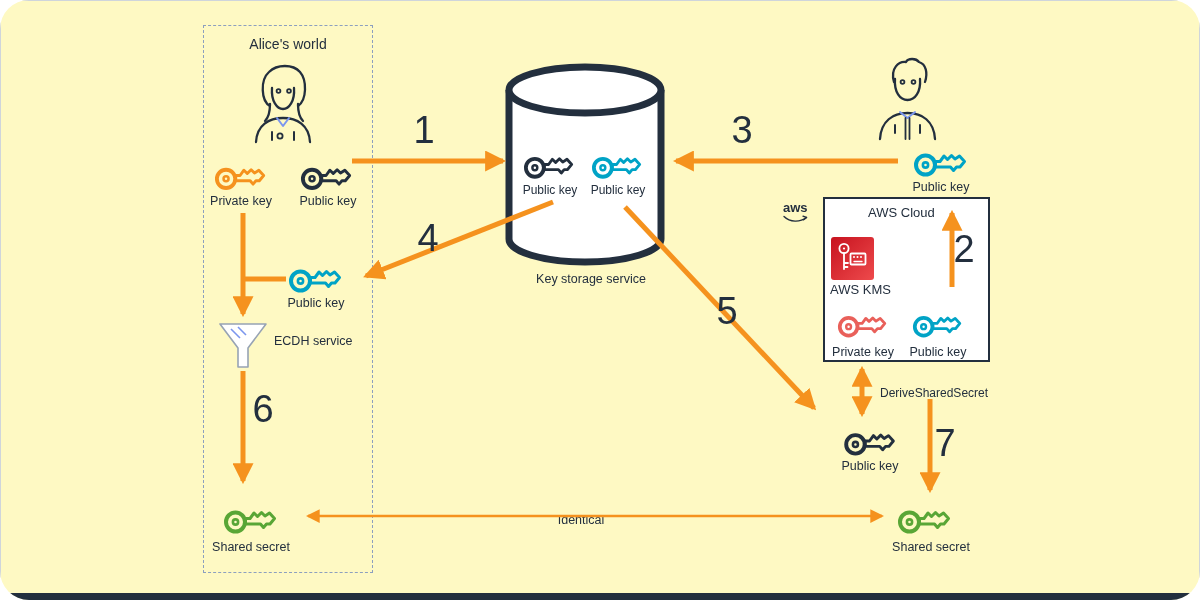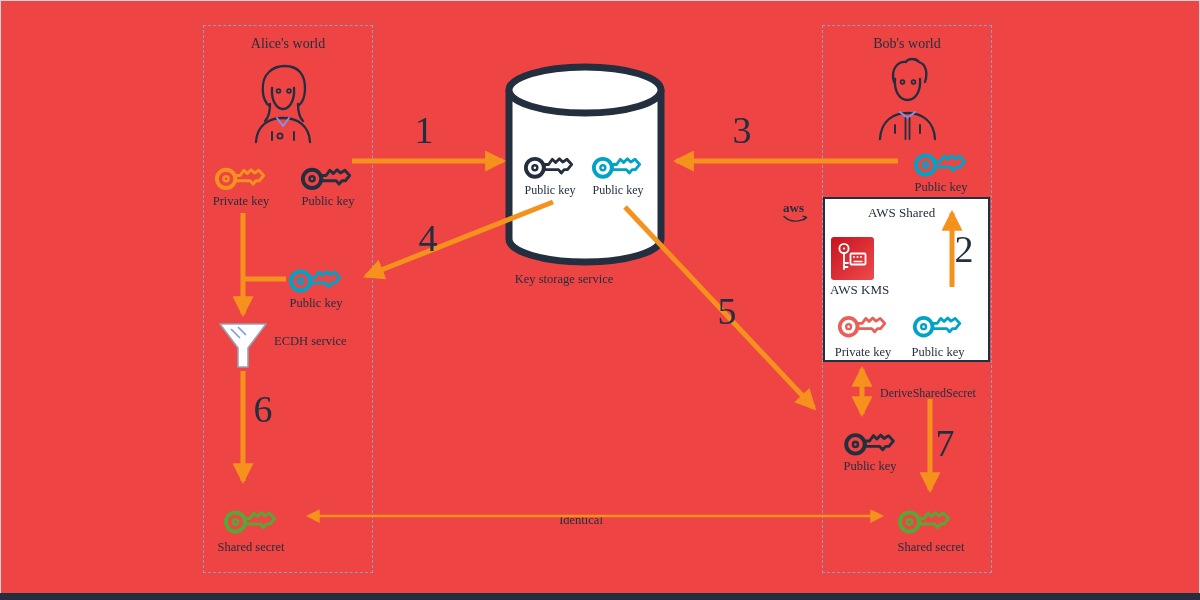--- a/index.html
+++ b/index.html
@@ -1,21 +1,21 @@
 <!DOCTYPE html>
 <html style="--navy: #232F3E; --orange: #F5921E; --teal: #00A3C6; --green: #59A636; --redkey: #E9605A; --dash: #8C9FBF;"><head>
 <meta charset="utf-8">
 <style>
   :root{
     --navy:#232F3E; --orange:#F5921E; --teal:#00A3C6; --green:#59A636;
     --redkey:#E9605A; --dash:#8C9FBF; --accentblue:#7B96EE;
   }
   html,body{margin:0;padding:0;background:#fff;}
-  .canvas{position:relative;width:1200px;height:600px;background:#ef4444;overflow:hidden;
-          font-family:Liberation Serif, serif;color:var(--navy);}
+  .canvas{position:relative;width:1200px;height:600px;background:#fef9c3;overflow:hidden;
+          font-family:Liberation Sans, sans-serif;color:var(--navy);border-radius:29px;}
   .canvas::before{content:"";position:absolute;inset:0 0 6px 0;border:1px solid #cfd5db;pointer-events:none;z-index:8;}
   .bottombar{position:absolute;left:0;right:0;bottom:0;height:7px;background:var(--navy);z-index:9;}
   .dbox{position:absolute;border:1.5px dashed var(--dash);box-sizing:border-box;}
   .box-title{position:absolute;top:10px;left:0;right:0;text-align:center;font-size:14px;color:var(--navy);}
   .awsbox{position:absolute;border:2px solid var(--navy);background:#fff;box-sizing:border-box;}
   .icon{position:absolute;line-height:0;}
   .lbl{position:absolute;font-size:12.5px;color:var(--navy);white-space:nowrap;transform:translateX(-50%);z-index:3;}
   .lbl-left{position:absolute;font-size:12.5px;color:var(--navy);white-space:nowrap;z-index:3;}
   .num{position:absolute;font-size:38px;line-height:1;color:var(--navy);transform:translateX(-50%);z-index:7;}
   .arrows{position:absolute;inset:0;z-index:6;pointer-events:none;}
@@ -29,23 +29,20 @@
   .cloudlabel{position:absolute;font-size:13px;color:var(--navy);white-space:nowrap;z-index:3;}
 </style>
 </head>
 <body>
 
 <div class="canvas">
 
   <div class="dbox" style="left:203px;top:25px;width:170px;height:548px">
     <div class="box-title">Alice's world</div>
   </div>
-  <div class="dbox" style="left:822px;top:25px;width:170px;height:548px">
-    <div class="box-title">Bob's world</div>
-  </div>
 
   <div class="icon" style="left:249px;top:60px">
     <svg width="68" height="84" viewBox="0 0 68 84" fill="none" stroke="var(--navy)" stroke-width="2.3" stroke-linecap="round" stroke-linejoin="round">
       <path d="M21 46 C12 41 11 20 20 12 C28 4 44 4 51 12 C58 20 58 40 49 46"></path>
       <path d="M21 44 C21 52 20 57 16 61"></path>
       <path d="M49 44 C49 52 50 57 54 61"></path>
       <path d="M23 28 C22 41 28 49 34 49 C40 49 46 41 45 28"></path>
       <circle cx="29.5" cy="31" r="1.9" stroke-width="1.8"></circle>
       <circle cx="40" cy="31" r="1.9" stroke-width="1.8"></circle>
       <path d="M7 82 C8 65 20 58 34 58 C48 58 60 65 61 82"></path>
@@ -88,21 +85,21 @@
   </div>
   <div class="icon k-teal" style="left:591px;top:147px;z-index:2">
     <svg class="key" width="53" height="34" viewBox="0 0 56 36" fill="none" stroke="currentColor">
       <circle cx="12.5" cy="22" r="9.5" stroke-width="4"></circle>
         <circle cx="12.5" cy="22" r="2.6" stroke-width="2.6"></circle>
       <path d="M22.5 18.5 H27 L31 13 L34.5 16.5 L38.5 12.5 L42 16 L46.5 13 L51.5 18.5 L47 24 H43.5 L40.5 27.5 L37.5 24 H22.5 Z" stroke-width="3" stroke-linejoin="round"></path>
     </svg>
   </div>
   <div class="lbl" style="left:550px;top:183px;font-size:12px">Public key</div>
   <div class="lbl" style="left:618px;top:183px;font-size:12px">Public key</div>
-  <div class="lbl" style="left:564px;top:272px">Key storage service</div>
+  <div class="lbl" style="left:591px;top:272px">Key storage service</div>
 
   <div class="icon" style="left:875px;top:55px">
     <svg width="66" height="86" viewBox="0 0 66 86" fill="none" stroke="var(--navy)" stroke-width="2.3" stroke-linecap="round" stroke-linejoin="round">
       <path d="M19 27 C15 13 24 6 31 7 C33 3 41 3 44 7 C51 9 53 18 50 27"></path>
       <path d="M20 24 C19 37 25 45 32.5 45 C40 45 46 37 45 24"></path>
       <circle cx="27.5" cy="27" r="1.9" stroke-width="1.8"></circle>
       <circle cx="38.5" cy="27" r="1.9" stroke-width="1.8"></circle>
       <path d="M5 84 C6 66 18 58 32.5 58 C47 58 59 66 60 84"></path>
       <path d="M25 57 L32.5 63 L40 57" stroke="var(--accentblue)" stroke-width="2"></path>
       <path d="M30.5 63 V84 M34.5 63 V84" stroke-width="1.8"></path>
@@ -120,21 +117,21 @@
   <div class="lbl" style="left:941px;top:180px">Public key</div>
 
   <div class="awsbox" style="left:823px;top:197px;width:167px;height:165px"></div>
   <div class="awslogo" style="left:783px;top:201px">
     <span>aws</span>
     <svg width="26" height="9" viewBox="0 0 26 9" fill="none" stroke="var(--navy)" stroke-width="1.4" stroke-linecap="round">
       <path d="M1 1.5 C7 7.5 17 7.5 23.5 2.5"></path>
         <path d="M23.5 2.5 L20 1.2 M23.5 2.5 L20.6 4.8"></path>
     </svg>
   </div>
-  <div class="cloudlabel" style="left:868px;top:205px">AWS Shared</div>
+  <div class="cloudlabel" style="left:868px;top:205px">AWS Cloud</div>
 
   <div class="kmsicon" style="left:831px;top:237px">
     <svg width="43" height="43" viewBox="0 0 43 43" fill="none" stroke="#fff" stroke-width="1.8" stroke-linecap="round" stroke-linejoin="round">
       <circle cx="13" cy="11.5" r="4.6"></circle>
       <circle cx="13" cy="11.5" r="1.1" fill="#fff" stroke="none"></circle>
       <path d="M13 16 V32 M13 26 H17 M13 30 H16.5"></path>
       <rect x="19.5" y="16.5" width="15" height="11" rx="1"></rect>
       <circle cx="23" cy="20" r="1" fill="#fff" stroke="none"></circle>
       <circle cx="26.5" cy="20" r="1" fill="#fff" stroke="none"></circle>
       <circle cx="30" cy="20" r="1" fill="#fff" stroke="none"></circle>

